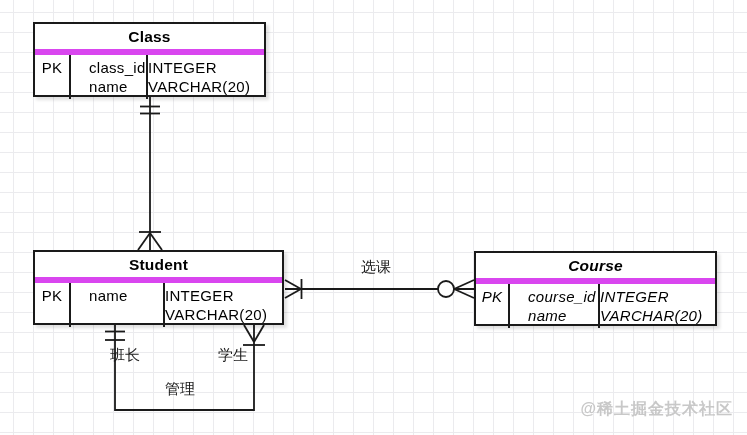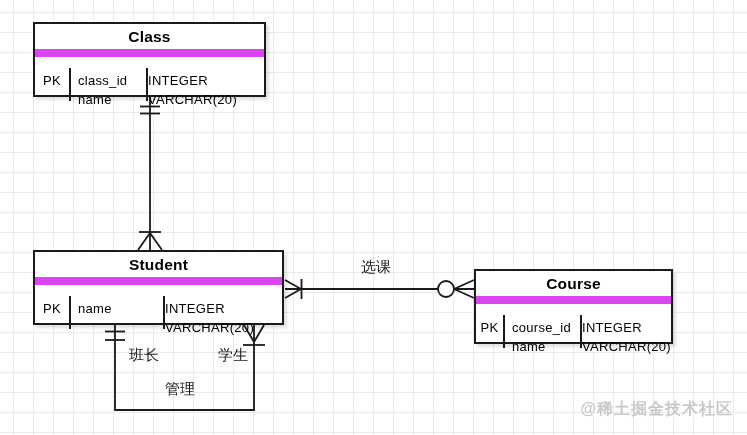--- a/index.html
+++ b/index.html
@@ -23,35 +23,34 @@
   .ent{
     position:absolute;
     box-sizing:border-box;
     background:#ffffff;
     border:2px solid #1a1a1a;
     box-shadow:3px 3px 3px rgba(0,0,0,0.12);
     height:75px;
   }
   .ent-header{
     height:25px;
-    border-bottom:8px solid #d946ef;
+    border-bottom:6px solid #d946ef;
     display:flex;align-items:center;justify-content:center;
     font-weight:bold;font-size:15.5px;
     letter-spacing:0.2px;
   }
   .ent-body{display:flex;height:44px;}
   .cell{
     box-sizing:border-box;
-    font-size:13px;line-height:19px;letter-spacing:0.3px;
+    font-size:15px;line-height:19px;letter-spacing:0.3px;
     padding-top:3px;
     white-space:nowrap;
-    margin-top:11px;
   }
   .c-pk{border-right:2px solid #1a1a1a;text-align:center;}
-  .c-names{border-right:2px solid #1a1a1a;padding-left:7px;}
+  .c-names{border-right:2px solid #1a1a1a;padding-left:18px;}
   .c-types{flex:1;}
 
   .lbl{
     position:absolute;
     font-size:15px;
     color:#1a1a1a;
     white-space:nowrap;
     font-family:Liberation Serif, serif;
   }
   .watermark{
@@ -122,35 +121,35 @@
       <div class="cell c-names" style="width:94px;">
         <div>name</div>
       </div>
       <div class="cell c-types">
         <div>INTEGER</div>
         <div>VARCHAR(20)</div>
       </div>
     </div>
   </div>
 
-  <div class="ent" style="left:474px;top:269px;width:199px;">
+  <div class="ent" style="left:474px;top:251px;width:243px;font-style:italic;">
     <div class="ent-header">Course</div>
     <div class="ent-body">
       <div class="cell c-pk" style="width:34px;">PK</div>
       <div class="cell c-names" style="width:90px;">
         <div>course_id</div>
         <div>name</div>
       </div>
       <div class="cell c-types">
         <div>INTEGER</div>
         <div>VARCHAR(20)</div>
       </div>
     </div>
   </div>
 
   <div class="lbl" style="left:361px;top:258px;">选课</div>
-  <div class="lbl" style="left:129px;top:346px;">班长</div>
+  <div class="lbl" style="left:110px;top:346px;">班长</div>
   <div class="lbl" style="left:218px;top:346px;">学生</div>
   <div class="lbl" style="left:165px;top:380px;">管理</div>
 
   <div class="watermark">@稀土掘金技术社区</div>
 
 </div>
 
 </body></html>

